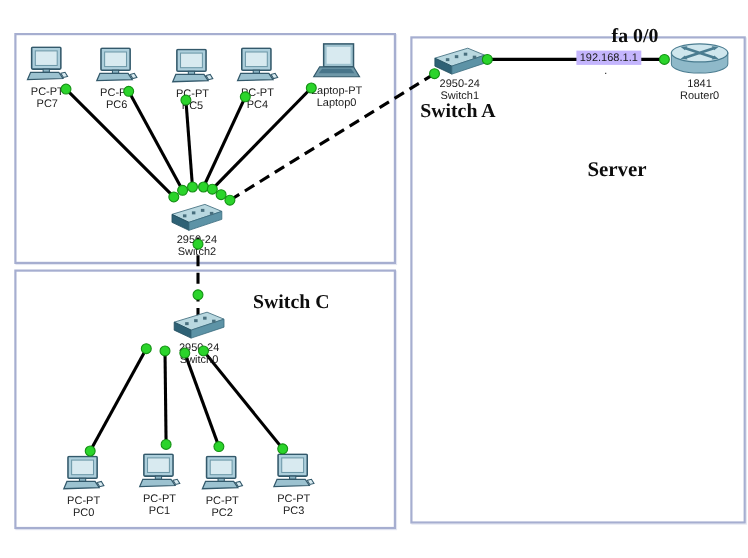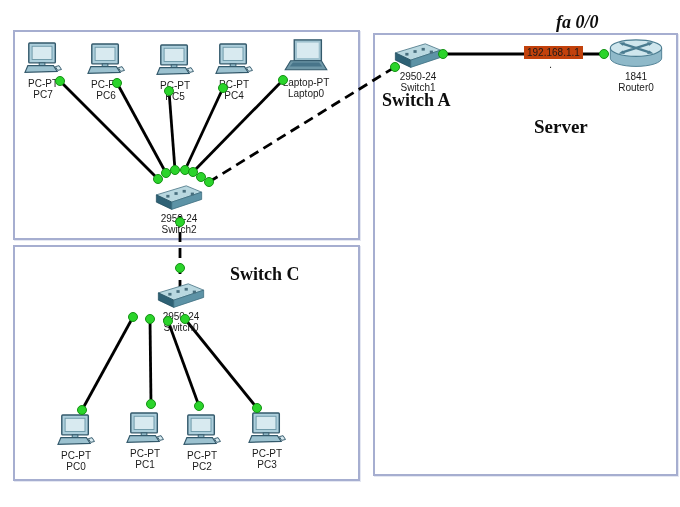--- a/index.html
+++ b/index.html
@@ -21,21 +21,21 @@
     text-align:center;margin-top:0px;
   }
   .annotation{
     position:absolute;z-index:5;font-family:"Liberation Serif",serif;
     font-weight:bold;color:#0d0d0d;white-space:nowrap;
   }
   .annotation.big{font-size:19px;}
   .annotation.med{font-size:18px;}
   .ip-label{
     position:absolute;z-index:5;font-family:"Liberation Sans",sans-serif;
-    font-size:10px;color:#1a1a1a;background:#c2410c;padding:1px 3px;white-space:nowrap;
+    font-size:10px;color:#1a1a1a;background:#c4b5fd;padding:1px 3px;white-space:nowrap;
   }
   .stray-dot{
     position:absolute;z-index:5;font-family:"Liberation Sans",sans-serif;
     font-size:11px;color:#333;
   }
   svg{display:block;}
   .link{stroke:#000000;stroke-width:2.8;}
   .link.dashed{stroke-dasharray:10 6;}
   .status-dot{fill:#2bd42b;stroke:#149114;stroke-width:1;}
 </style>
@@ -245,20 +245,20 @@
       <circle class="status-dot" cx="150" cy="319" r="4.5"></circle>
       <circle class="status-dot" cx="168" cy="321" r="4.5"></circle>
       <circle class="status-dot" cx="185" cy="319" r="4.5"></circle>
       <circle class="status-dot" cx="82" cy="410" r="4.5"></circle>
       <circle class="status-dot" cx="151" cy="404" r="4.5"></circle>
       <circle class="status-dot" cx="199" cy="406" r="4.5"></circle>
       <circle class="status-dot" cx="257" cy="408" r="4.5"></circle>
     </g>
   </svg>
 
-  <div class="annotation med" style="left:556px;top:12px;font-style:italic;">fa 0/0</div>
+  <div class="annotation med" style="left:556px;top:22px;">fa 0/0</div>
   <div class="annotation med" style="left:382px;top:90px;">Switch A</div>
   <div class="annotation med" style="left:230px;top:264px;">Switch C</div>
-  <div class="annotation big" style="left:534px;top:116px;">Server</div>
+  <div class="annotation big" style="left:534px;top:144px;">Server</div>
   <div class="ip-label" style="left:524px;top:46px;">192.168.1.1</div>
   <div class="stray-dot" style="left:549px;top:58px;">.</div>
 
 </div>
 
 </body></html>

